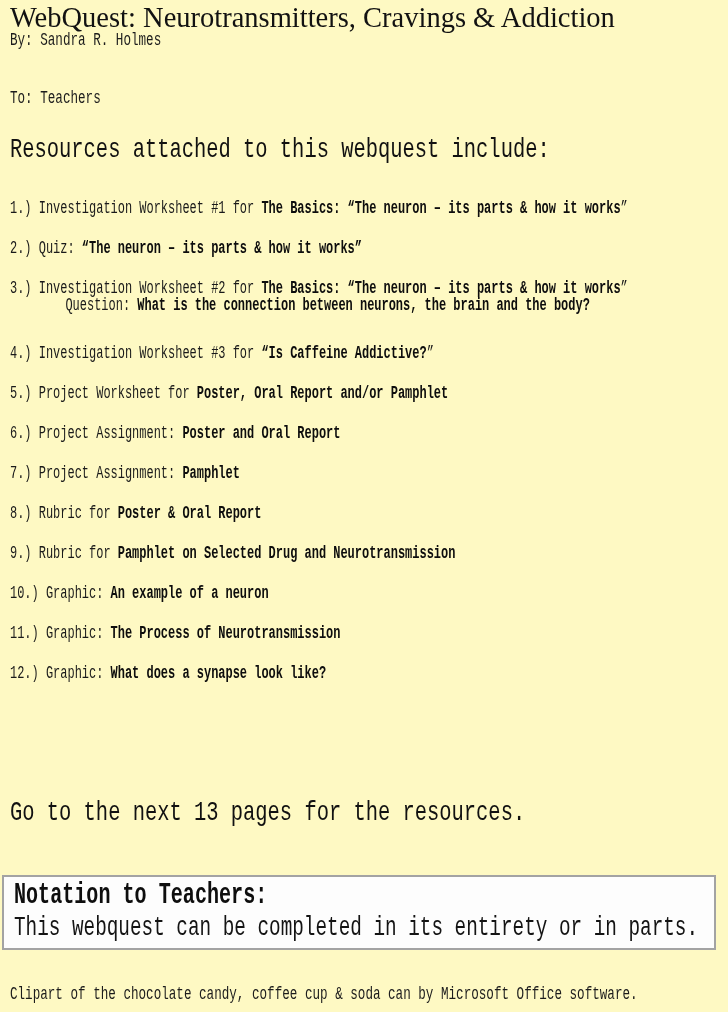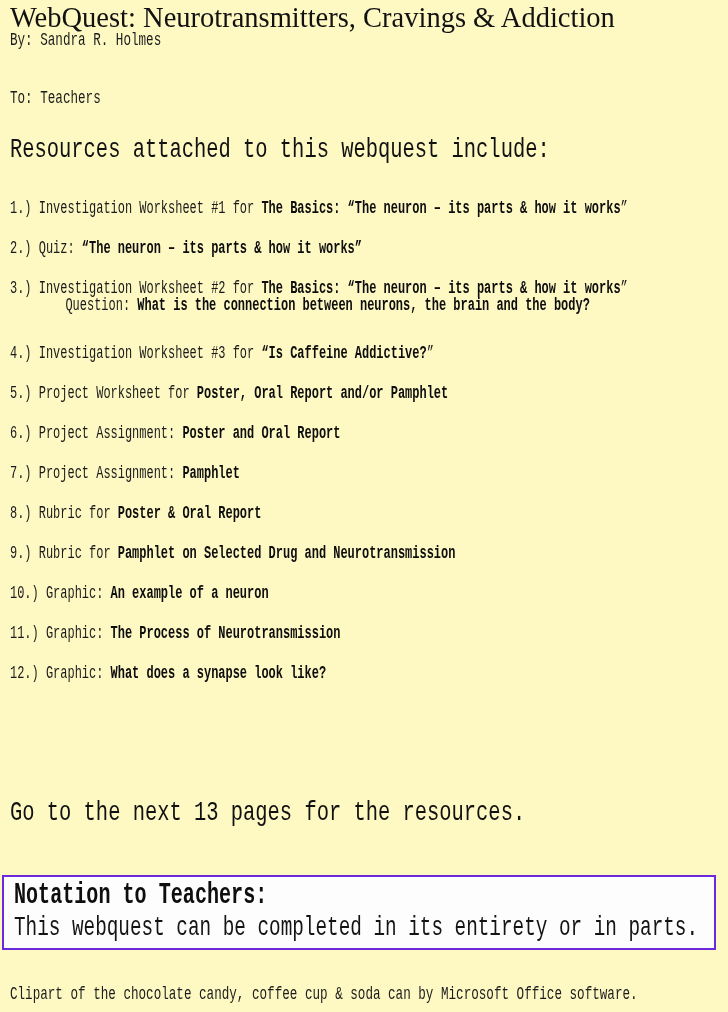--- a/index.html
+++ b/index.html
@@ -71,21 +71,21 @@
   .item .b { font-weight: bold; color: #0d0d0d; }
   .item .r { font-weight: normal; }
   .item .line { white-space: nowrap; }
   .item .indent2 { padding-left: 88px; }
   .gap-after { margin-bottom: 8px; }
 
   
   .notation-box {
     top: 875px; left: 2px;
     width: 710px; height: 71px;
-    border: 2px solid #6d28d9;
+    border: 2px solid #a3a3a3;
     background: #fdfdfd;
     box-sizing: content-box;
   }
   .notation-heading {
     margin: 3px 0 0 10px;
     font-size: 30px;
     line-height: 30px;
     font-weight: bold;
     transform: scaleX(0.67);
     transform-origin: 0 0;

